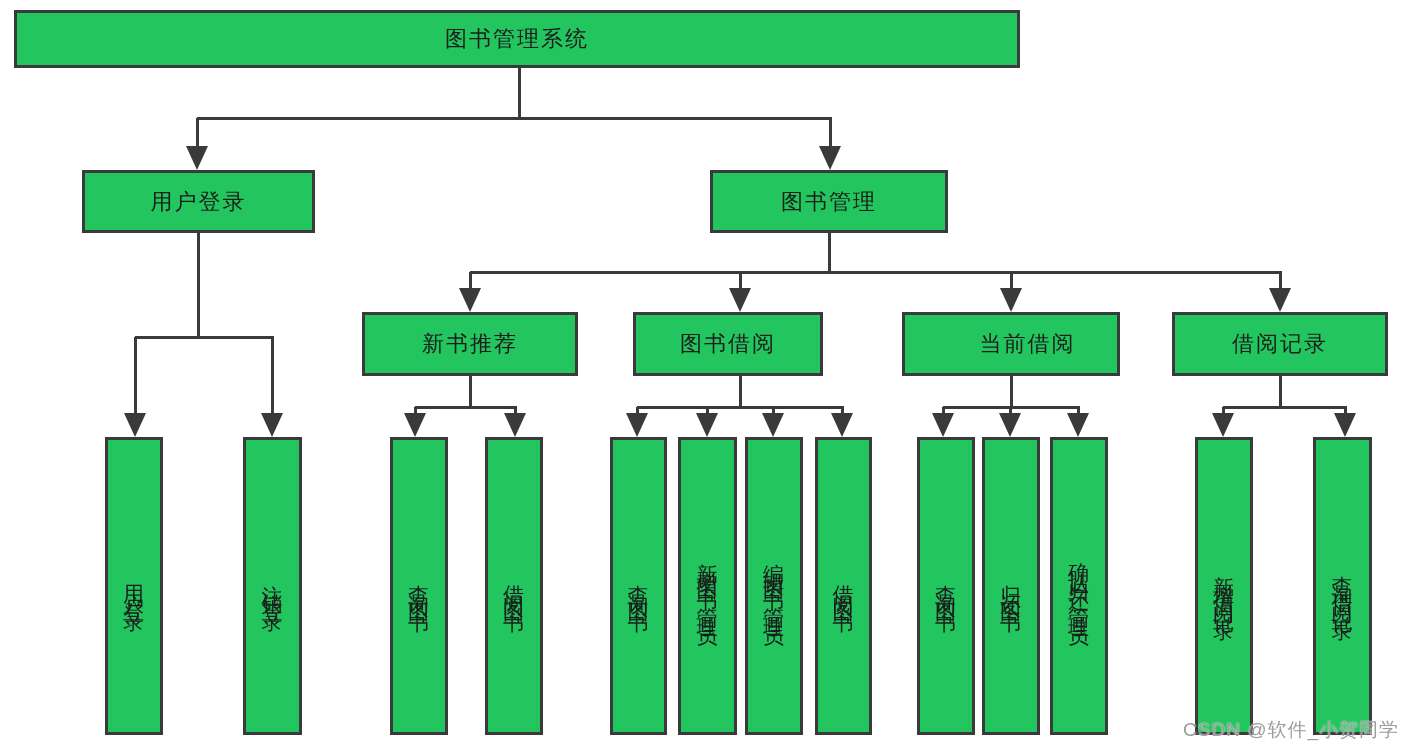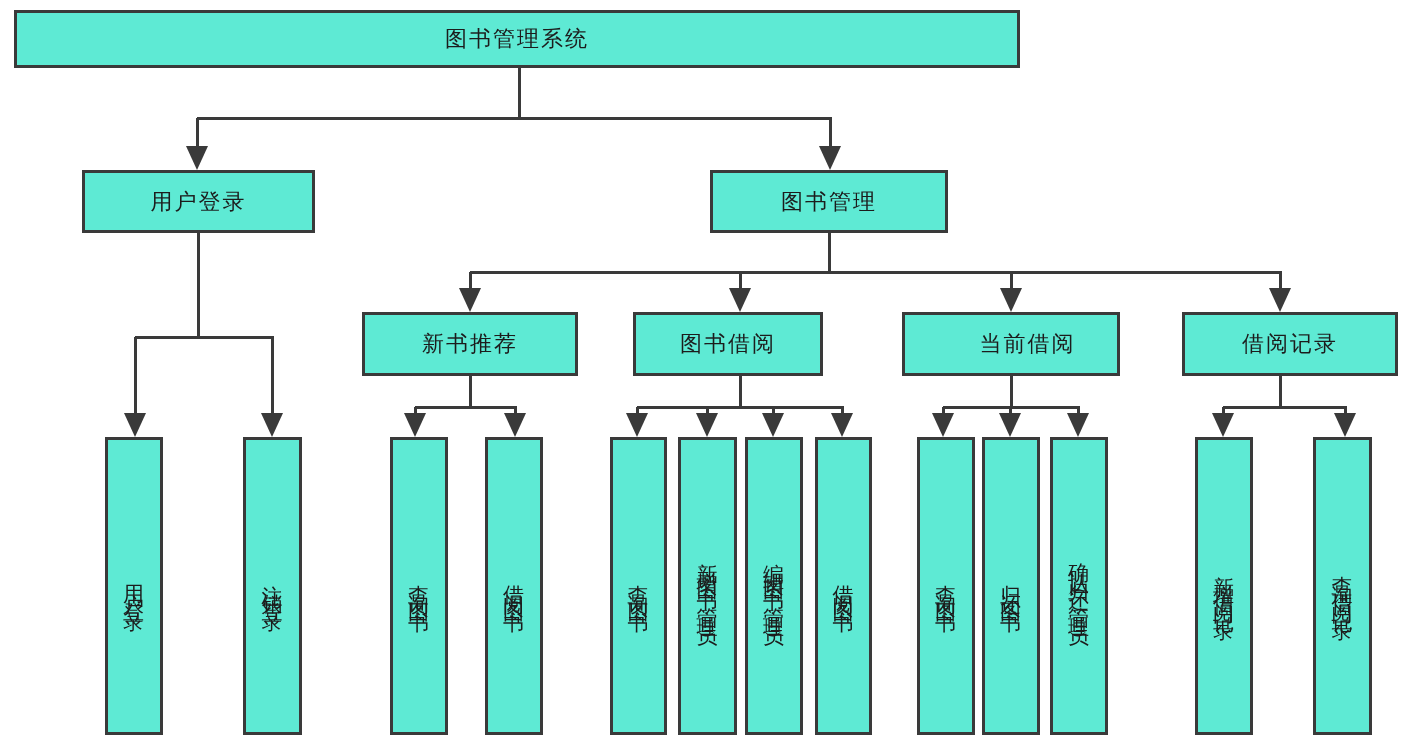--- a/index.html
+++ b/index.html
@@ -8,21 +8,21 @@
     --bg:#ffffff;
     --wm:#9c9c9c;
   }
   html,body{margin:0;padding:0;background:#fff;}
   #canvas{
     position:relative;width:1405px;height:747px;background:var(--bg);
     font-family:"Liberation Sans","DejaVu Sans",sans-serif;overflow:hidden;
   }
   .node{
     position:absolute;box-sizing:border-box;border:3px solid var(--line);
-    background:#5eead4;display:flex;align-items:center;justify-content:center;
+    background:#22c55e;display:flex;align-items:center;justify-content:center;
     color:var(--text);z-index:2;
   }
   .node.h span{font-size:22px;letter-spacing:2px;white-space:nowrap;}
   .node.v span{
     writing-mode:vertical-rl;text-orientation:mixed;
     font-size:21px;letter-spacing:9px;line-height:1;white-space:nowrap;
   }
   .line{position:absolute;background:var(--line);z-index:1;}
   .line.v{width:3px;}
   .line.h{height:3px;}
@@ -33,20 +33,21 @@
   }
   .watermark{
     position:absolute;right:6px;bottom:4px;font-size:19px;letter-spacing:1px;
     color:var(--wm);z-index:3;text-shadow:0 0 2px #fff;white-space:nowrap;
   }
 </style>
 </head>
 <body>
 
 <div id="canvas">
+  <div class="watermark">CSDN @软件_小贺同学</div>
 <div class="line v" style="left: 517.5px; top: 67px; height: 53px;"></div>
     <div class="line h" style="left: 197px; top: 116.5px; width: 635px;"></div>
     <div class="line v" style="left: 195.5px; top: 118px; height: 34px;"></div>
     <div class="line v" style="left: 828.5px; top: 118px; height: 34px;"></div>
     <div class="line v" style="left: 196.5px; top: 233px; height: 106px;"></div>
     <div class="line h" style="left: 135px; top: 335.5px; width: 139px;"></div>
     <div class="line v" style="left: 133.5px; top: 337px; height: 80px;"></div>
     <div class="line v" style="left: 270.5px; top: 337px; height: 80px;"></div>
     <div class="line v" style="left: 827.5px; top: 233px; height: 41px;"></div>
     <div class="line h" style="left: 470px; top: 270.5px; width: 812px;"></div>
@@ -103,21 +104,21 @@
     </div>
     <div class="node h" style="left: 710px; top: 170px; width: 238px; height: 63px;">
       <span>图书管理</span>
     </div>
     <div class="node h" style="left: 633px; top: 312px; width: 190px; height: 64px; text-align: right;">
       <span>图书借阅</span>
     </div>
     <div class="node h" style="left: 902px; top: 312px; width: 218px; height: 64px; padding-left: 33px;">
       <span>当前借阅</span>
     </div>
-    <div class="node h" style="left: 1172px; top: 312px; width: 216px; height: 64px; margin-left: 10px;">
+    <div class="node h" style="left: 1172px; top: 312px; width: 216px; height: 64px;">
       <span>借阅记录</span>
     </div>
     <div class="node v" style="left: 105px; top: 437px; width: 58px; height: 298px;">
       <span>用户登录</span>
     </div>
     <div class="node v" style="left: 243px; top: 437px; width: 59px; height: 298px;">
       <span>注销登录</span>
     </div>
     <div class="node v" style="left: 390px; top: 437px; width: 58px; height: 298px;">
       <span>查询图书</span>

